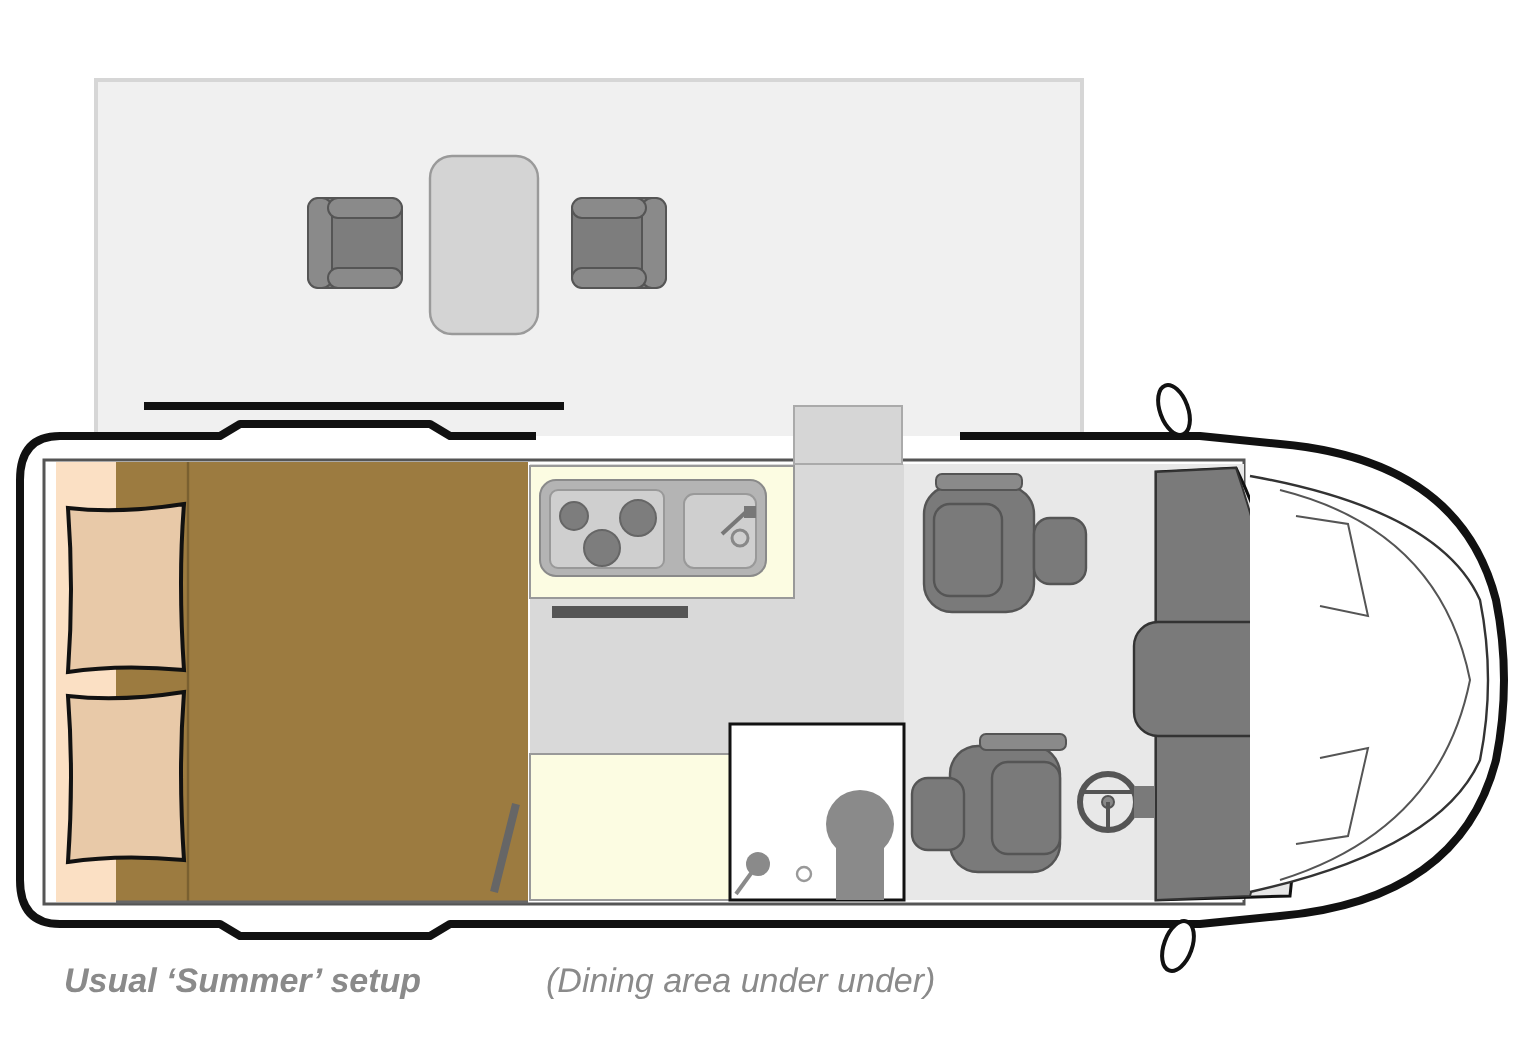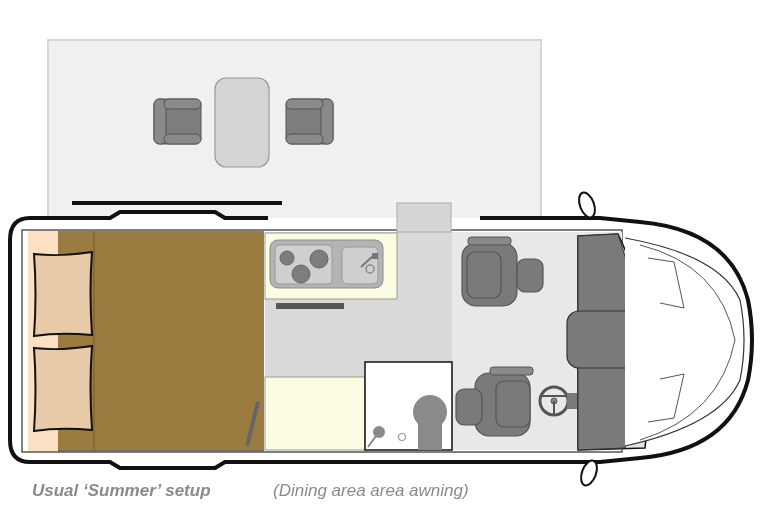--- a/index.html
+++ b/index.html
@@ -114,13 +114,13 @@
 
   <g>
     <ellipse cx="587" cy="205" rx="7" ry="13" transform="rotate(-20 587 205)" fill="#ffffff" stroke="#111" stroke-width="2"></ellipse>
   </g>
   <g>
     <ellipse cx="589" cy="473" rx="7" ry="13" transform="rotate(20 589 473)" fill="#ffffff" stroke="#111" stroke-width="2"></ellipse>
   </g>
 </svg>
 
 <div class="caption cap-title">Usual ‘Summer’ setup</div>
-<div class="caption cap-note">(Dining area area awning)</div>
+<div class="caption cap-note">(Dining area under under)</div>
 
 </body></html>

